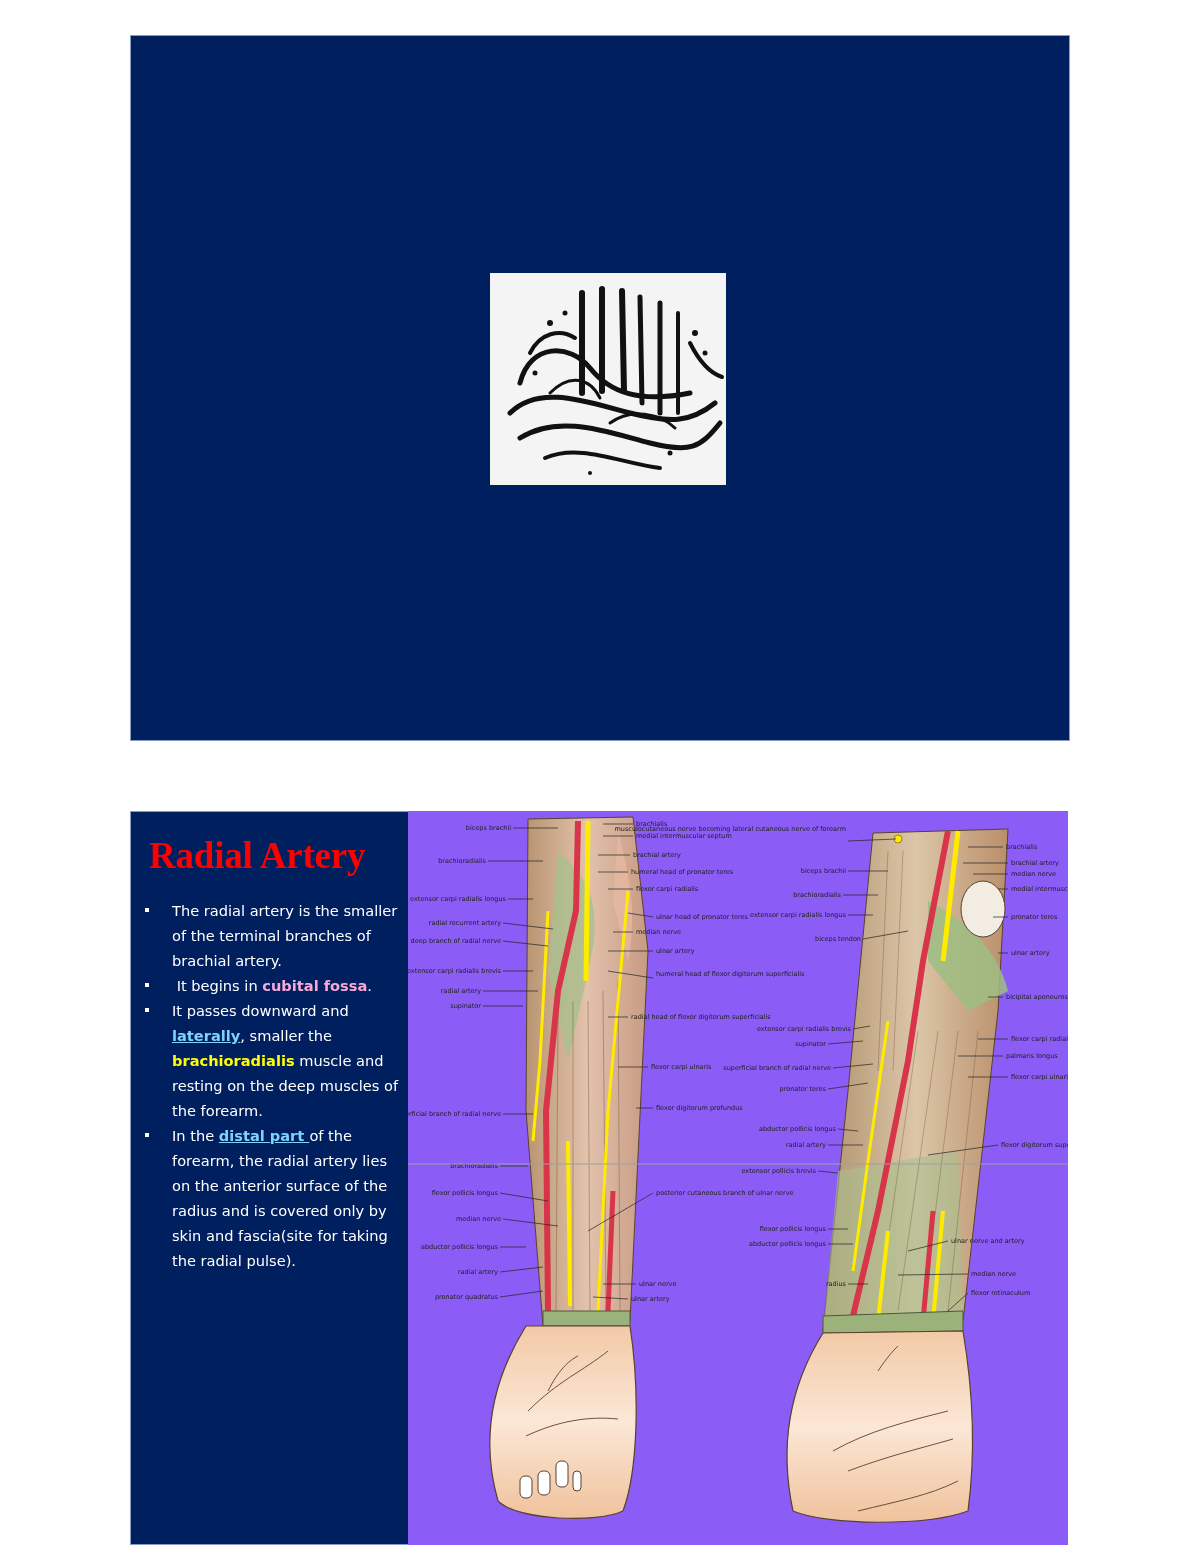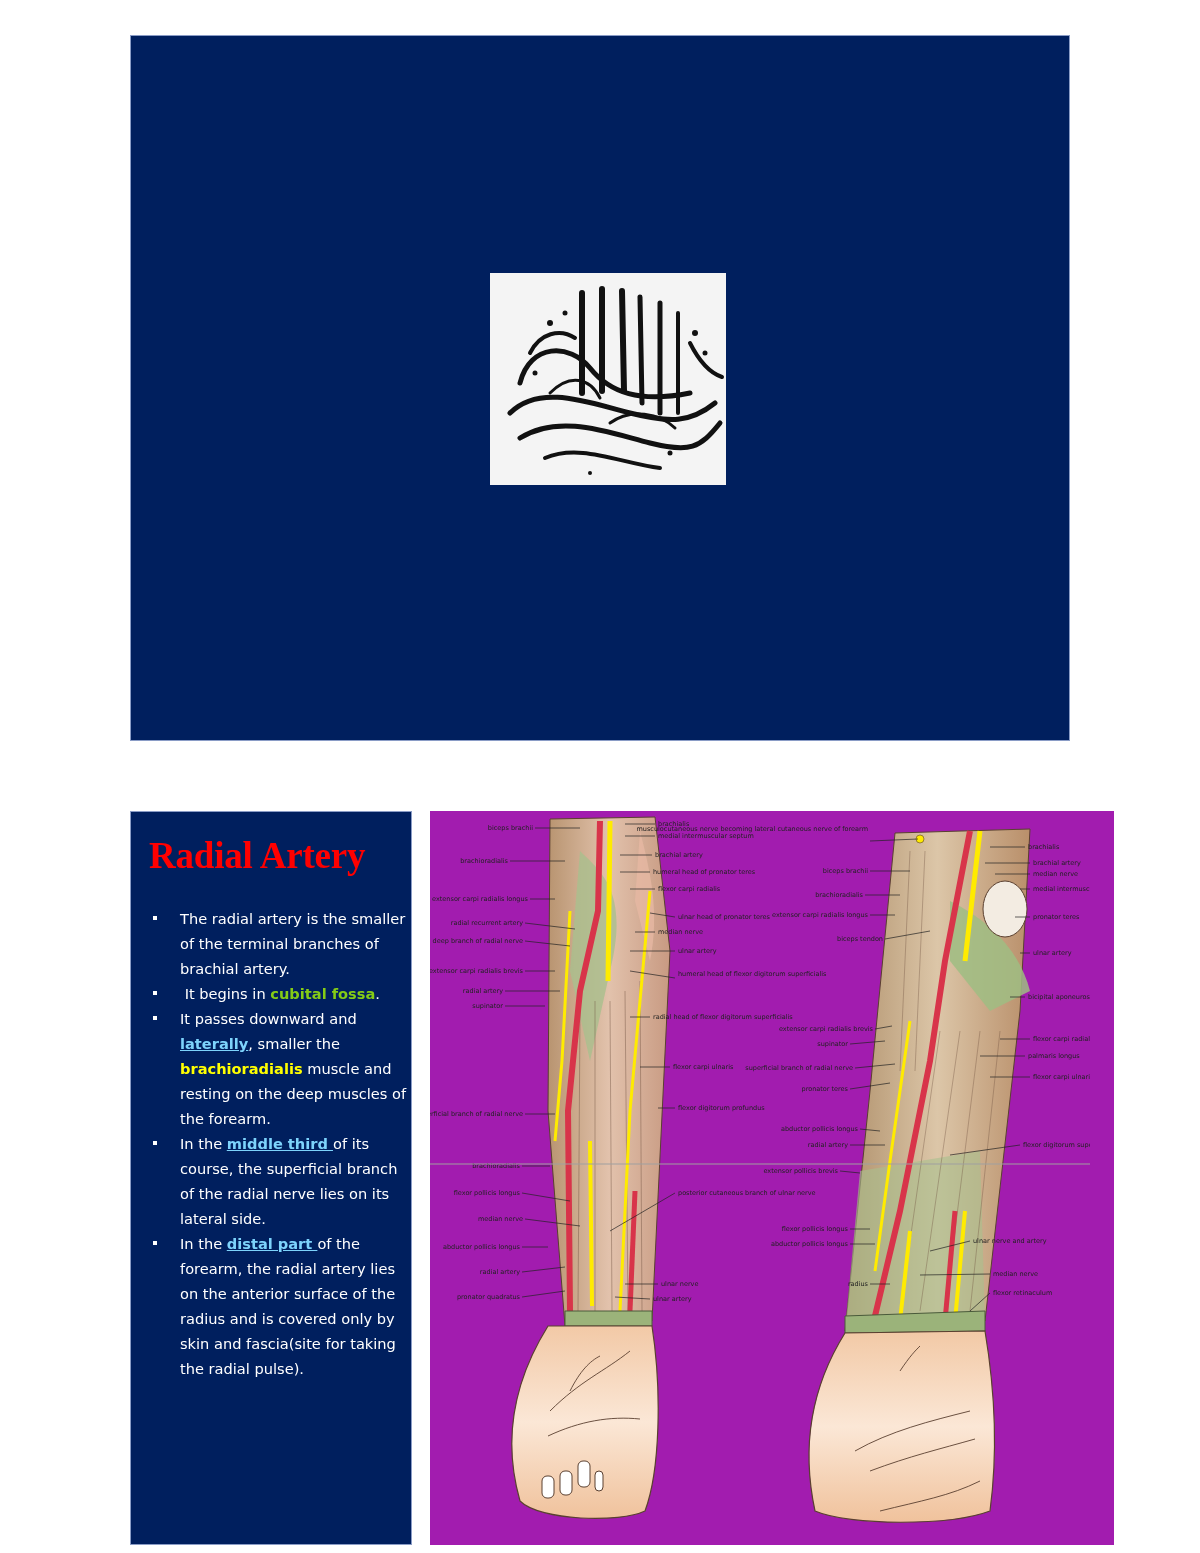--- a/index.html
+++ b/index.html
@@ -19,34 +19,34 @@
   .textpanel {
     position: absolute; left: 0; top: 0; width: 282px; height: 734px;
     background: #001f5e; border: 1px solid #8a9cc6; box-sizing: border-box;
   }
   .title {
     position: absolute; left: 18px; top: 22px; width: 260px;
     font-family: "Liberation Serif", serif; font-weight: bold; font-size: 37px;
     color: #ff0000; white-space: nowrap; letter-spacing: -0.2px;
   }
   ul.bullets {
-    position: absolute; left: 8px; top: 86px; width: 268px; margin: 8px; padding: 0;
+    position: absolute; left: 8px; top: 86px; width: 268px; margin: 0; padding: 0;
     list-style: none;
   }
   ul.bullets li {
     position: relative; padding-left: 33px; color: #ffffff;
     font-family: "DejaVu Sans", sans-serif; font-size: 14.6px; line-height: 25px;
   }
   ul.bullets li .dot {
     position: absolute; left: 6px; top: 10px; width: 4px; height: 4px; background: #ffffff;
   }
-  .red { color: #84cc16; font-weight: bold; }
+  .red { color: #f9a8d4; font-weight: bold; }
   .red-u { color: #7dd3fc; font-weight: bold; text-decoration: underline; }
   .yellow { color: #ffff00; font-weight: bold; }
-  .figure { position: absolute; left: 300px; top: 0; width: 660px; height: 734px; background: #a21caf; padding-left: 24px; }
+  .figure { position: absolute; left: 278px; top: 0; width: 660px; height: 734px; background: #8b5cf6; }
   .figure svg { position: absolute; left: 0; top: 0; }
   .lbl { font-family: "DejaVu Sans", sans-serif; font-size: 6.5px; fill: #222; }
 </style>
 </head>
 <body>
 
 <div class="slide1">
   <div class="calligraphy">
     <svg width="236" height="212" viewBox="0 0 236 212">
       <g fill="none" stroke="#111" stroke-linecap="round">
@@ -86,24 +86,20 @@
         <span class="dot"></span>
         <span>The radial artery is the smaller of the terminal branches of brachial artery.</span>
       </li>
       <li>
         <span class="dot"></span>
         <span style="white-space:pre"> It begins in </span><span class="red">cubital fossa</span><span>.</span>
       </li>
       <li>
         <span class="dot"></span>
         <span>It passes downward and </span><span class="red-u">laterally</span><span>, smaller the </span><span class="yellow">brachioradialis</span><span> muscle and resting on the deep muscles of the forearm.</span>
-      </li>
-      <li>
-        <span class="dot"></span>
-        <span>In the </span><span class="red-u">middle third </span><span>of its course, the superficial branch of the radial nerve lies on its lateral side.</span>
       </li>
       <li>
         <span class="dot"></span>
         <span>In the </span><span class="red-u">distal part </span><span>of the forearm, the radial artery lies on the anterior surface of the radius and is covered only by skin and fascia(site for taking the radial pulse).</span>
       </li>
     </ul>
   </div>
 
   <div class="figure">
     <svg width="660" height="734" viewBox="0 0 660 734">

